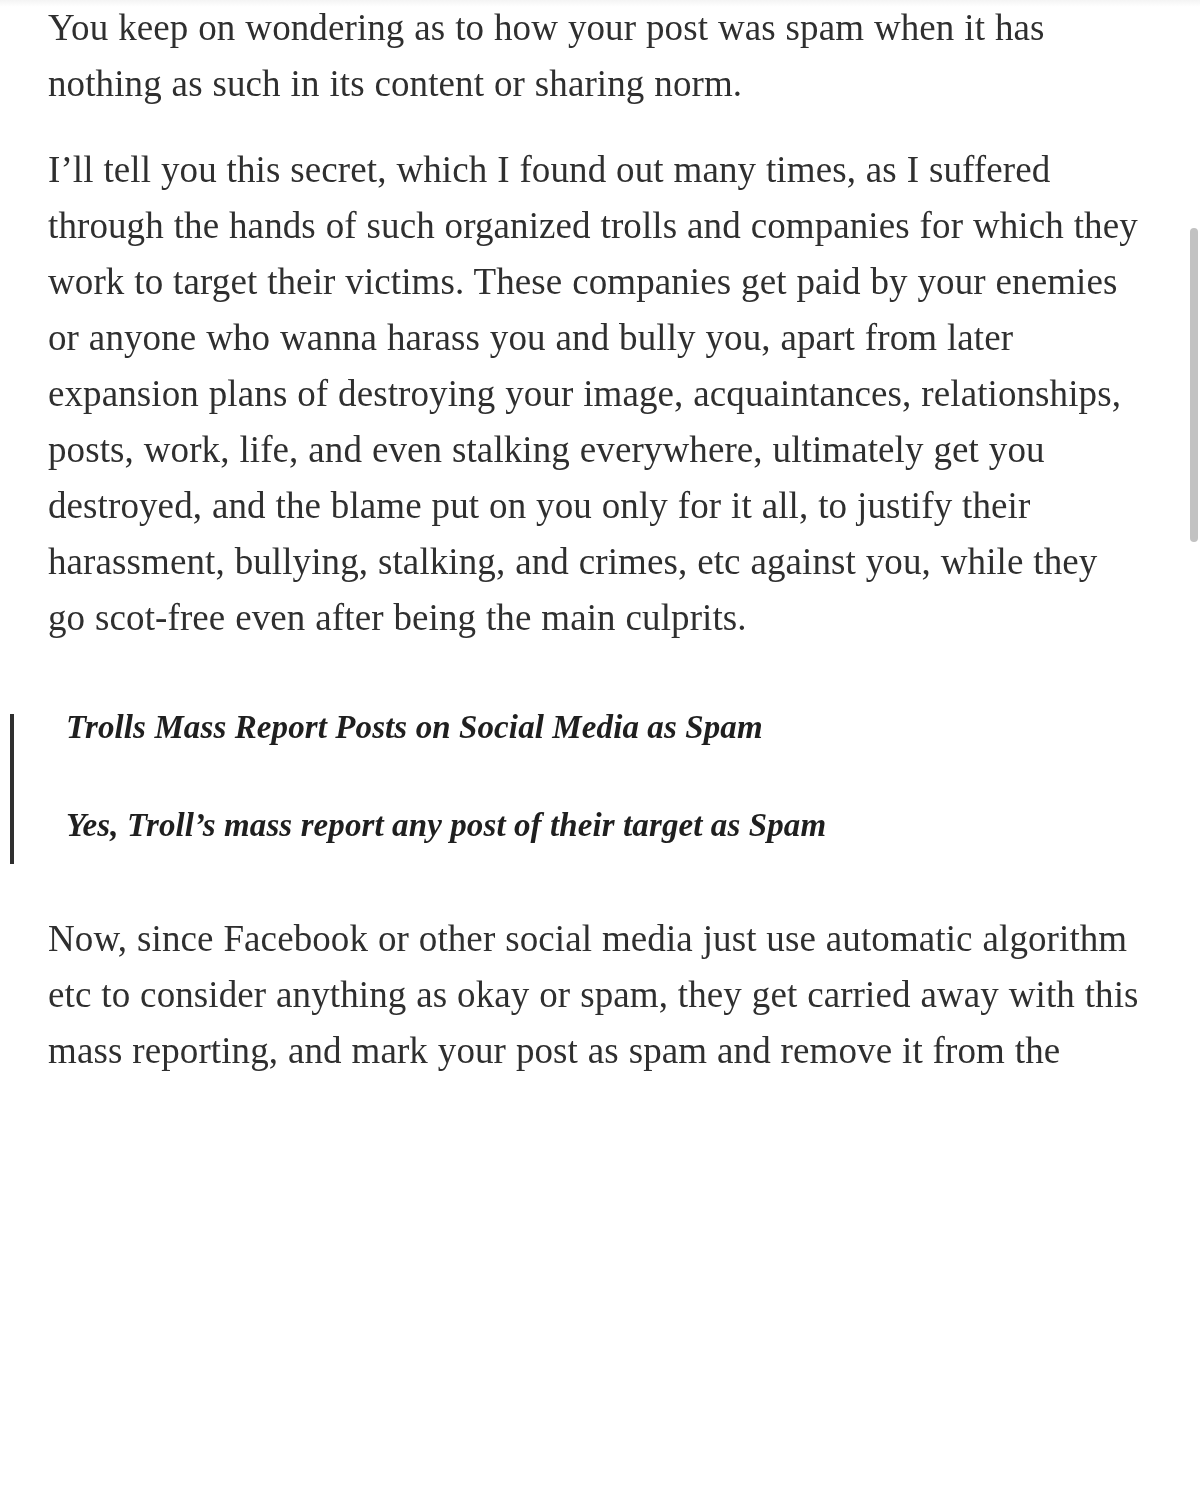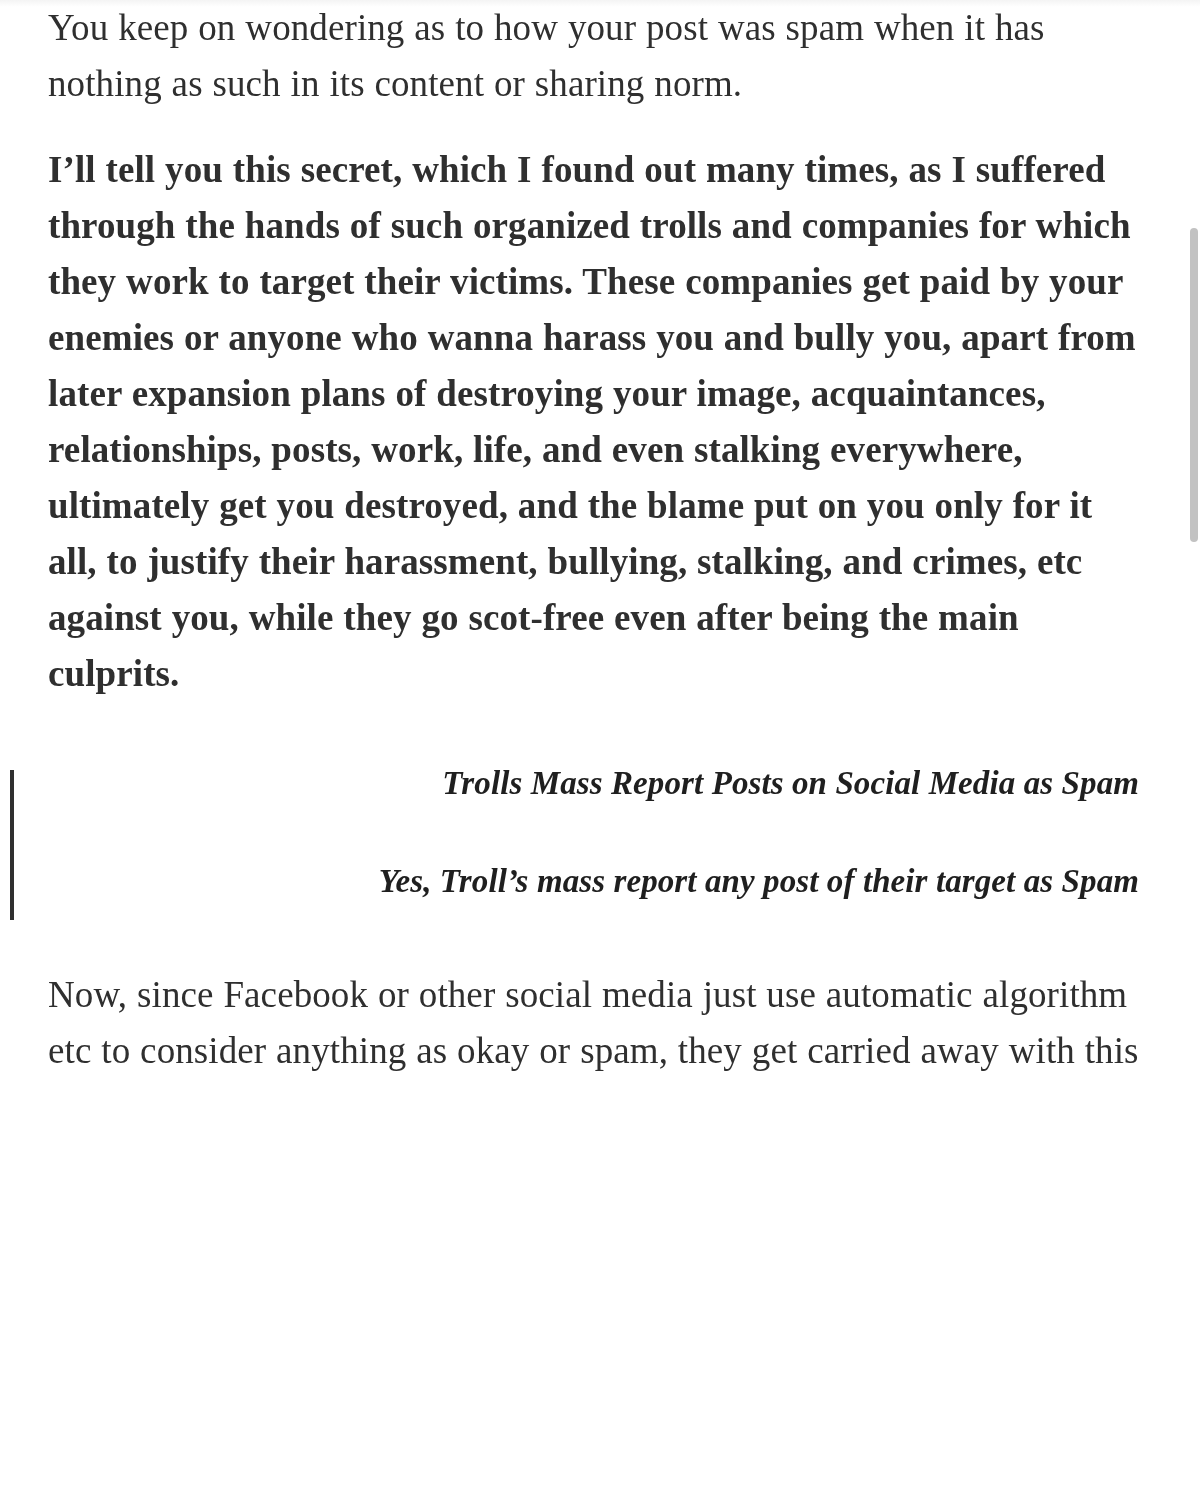--- a/index.html
+++ b/index.html
@@ -46,49 +46,47 @@
     padding: 0 56px 0 48px;
     color: #2f2f2f;
     font-size: 37px;
     line-height: 56px;
     letter-spacing: 0.1px;
     word-spacing: 0.5px;
   }
 
   .para + .para {
     margin-top: 30px;
-    font-weight: bold;
   }
 
   
   .quote-block {
     position: relative;
     margin: 55px 0 0 0;
     padding: 0;
   }
 
   .quote-rule {
     position: absolute;
     left: 10px;
     top: 13px;
     width: 4px;
     height: 150px;
     background: #2f2f2f;
   }
 
   .quote-line {
-    margin: 5px;
+    margin: 16px;
     padding: 0 56px 0 50px;
     color: #1f1f1f;
     font-size: 33px;
     line-height: 52px;
     font-style: italic;
     font-weight: bold;
     letter-spacing: 0.1px;
-    text-align: right;
   }
 
   .quote-line + .quote-line {
     margin-top: 46px;
   }
 
   .after-quote {
     margin-top: 60px;
   }
 

